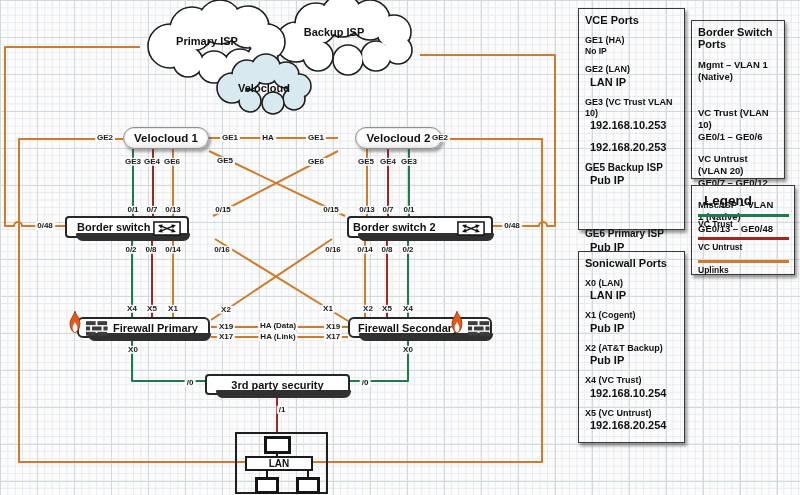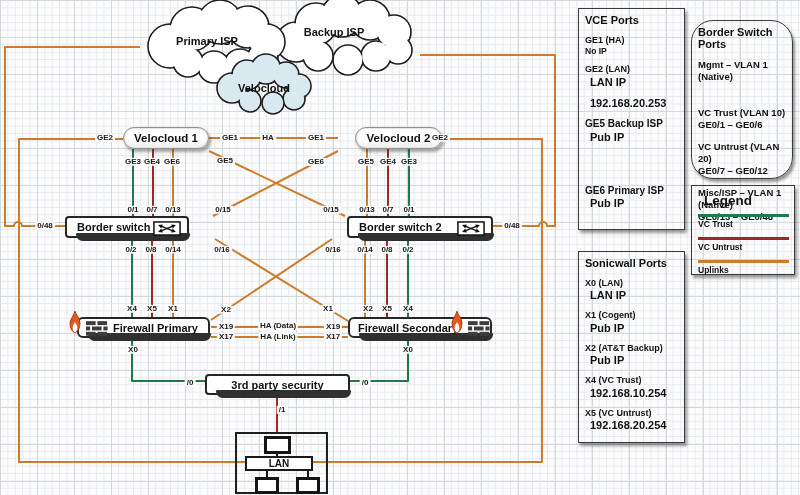--- a/index.html
+++ b/index.html
@@ -208,21 +208,21 @@
       <rect x="1" y="1" width="28" height="14" fill="#fff" stroke="#111" stroke-width="1.6"></rect>
       <line x1="7.5" y1="11" x2="22.5" y2="5" stroke="#111" stroke-width="1.4"></line>
       <line x1="7.5" y1="5" x2="22.5" y2="11" stroke="#111" stroke-width="1.4"></line>
       <polygon points="0,0 -4.5,-2.3 -4.5,2.3" fill="#111" transform="translate(24.5,4.2) rotate(-21)"></polygon>
       <polygon points="0,0 -4.5,-2.3 -4.5,2.3" fill="#111" transform="translate(5.5,11.8) rotate(159)"></polygon>
       <polygon points="0,0 -4.5,-2.3 -4.5,2.3" fill="#111" transform="translate(24.5,11.8) rotate(21)"></polygon>
       <polygon points="0,0 -4.5,-2.3 -4.5,2.3" fill="#111" transform="translate(5.5,4.2) rotate(201)"></polygon>
     </svg>
   </div>
 
-  <div class="node plate" style="left:347px;top:216px;width:146px;height:22px;padding-left:10px;">
+  <div class="node plate" style="left:347px;top:216px;width:146px;height:22px;padding-left:4px;">
     <span class="lbl">Border switch 2</span>
     <svg class="swicon" viewBox="0 0 30 16" width="28" height="15">
       <rect x="1" y="1" width="28" height="14" fill="#fff" stroke="#111" stroke-width="1.6"></rect>
       <line x1="7.5" y1="11" x2="22.5" y2="5" stroke="#111" stroke-width="1.4"></line>
       <line x1="7.5" y1="5" x2="22.5" y2="11" stroke="#111" stroke-width="1.4"></line>
       <polygon points="0,0 -4.5,-2.3 -4.5,2.3" fill="#111" transform="translate(24.5,4.2) rotate(-21)"></polygon>
       <polygon points="0,0 -4.5,-2.3 -4.5,2.3" fill="#111" transform="translate(5.5,11.8) rotate(159)"></polygon>
       <polygon points="0,0 -4.5,-2.3 -4.5,2.3" fill="#111" transform="translate(24.5,11.8) rotate(21)"></polygon>
       <polygon points="0,0 -4.5,-2.3 -4.5,2.3" fill="#111" transform="translate(5.5,4.2) rotate(201)"></polygon>
     </svg>
@@ -340,33 +340,37 @@
     <div class="ptitle">VCE Ports</div>
     <div class="entry sm">
       <div class="port">GE1 (HA)</div>
       <div class="val">No IP</div>
     </div>
     <div class="entry">
       <div class="port">GE2 (LAN)</div>
       <div class="val">LAN IP</div>
     </div>
     <div class="entry">
+      <div class="port">GE3 (VC Trust VLAN 10)</div>
+      <div class="val">192.168.10.253</div>
+    </div>
+    <div class="entry">
       <div class="val">192.168.20.253</div>
     </div>
     <div class="entry">
       <div class="port" style="font-size:10px;">GE5  Backup ISP</div>
       <div class="val">Pub IP</div>
     </div>
     <div class="entry">
       <div class="port" style="font-size:10px;margin-top:41px;">GE6  Primary ISP</div>
       <div class="val">Pub IP</div>
     </div>
   </div>
 
-  <div class="panel bpanel" style="left:691px;top:20px;width:102px;height:159px;border-radius:22px;">
+  <div class="panel bpanel" style="left:691px;top:20px;width:94px;height:159px;">
     <div class="ptitle">Border Switch Ports</div>
     <div class="entry gap">
       <div class="port">Mgmt – VLAN 1 (Native)</div>
 
     </div>
     <div class="entry">
       <div class="port">VC Trust (VLAN 10)</div>
       <div class="val">GE0/1 – GE0/6</div>
     </div>
     <div class="entry">

